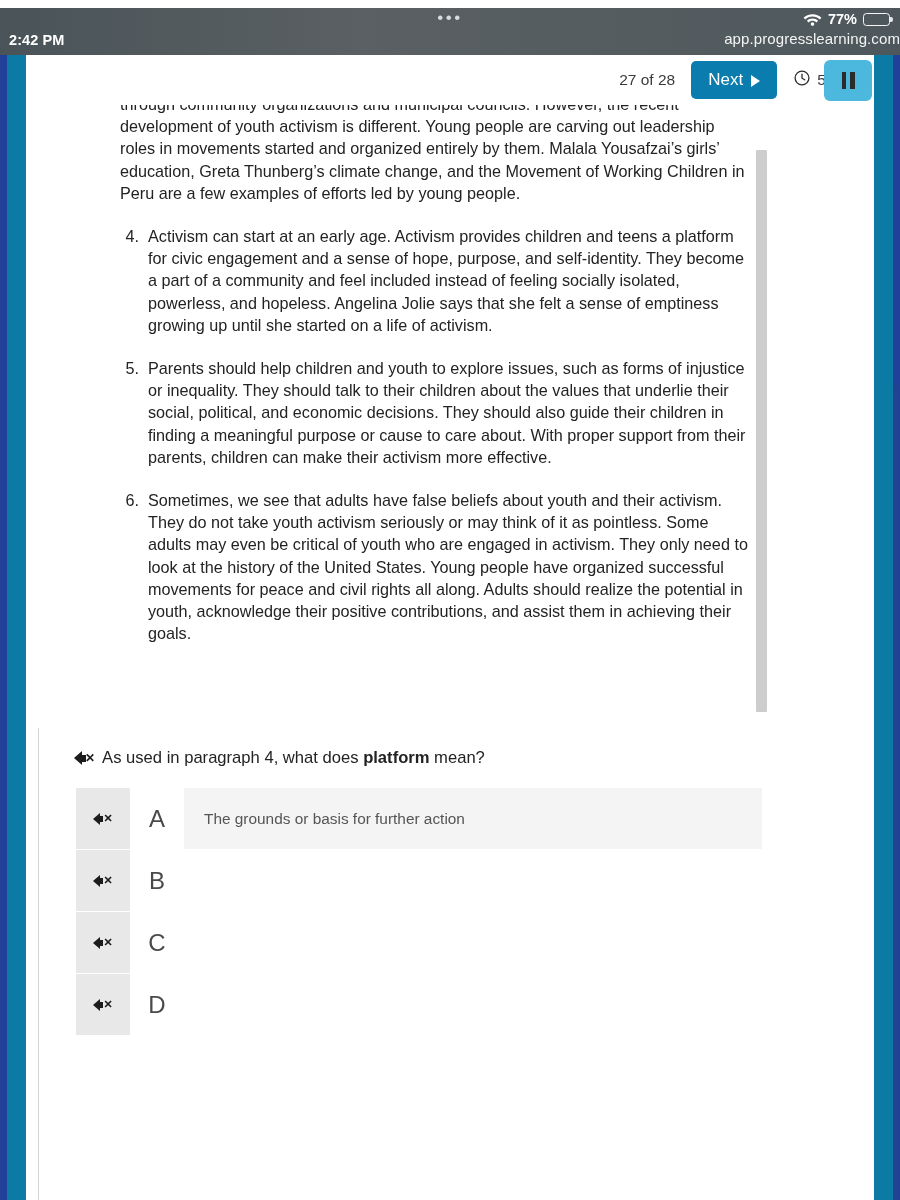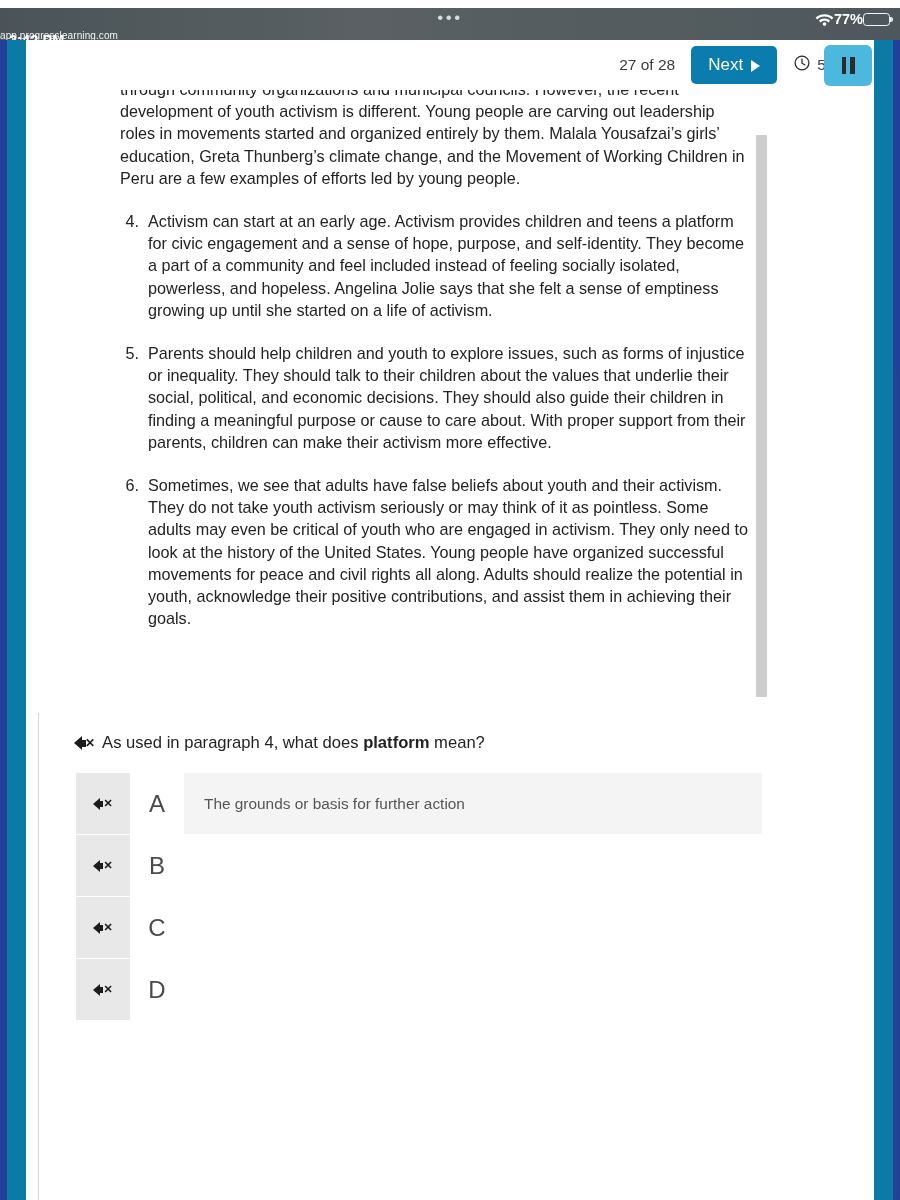--- a/index.html
+++ b/index.html
@@ -19,21 +19,21 @@
   }
   #status-left {
     position: absolute; left: 9px; top: 2px;
     display: flex; align-items: center; gap: 13px;
     font-size: 14.5px; font-weight: 600; letter-spacing: 0.1px;
   }
   #status-clock { white-space: nowrap; }
   #status-date { white-space: nowrap; margin-top: 44px; }
   #status-right {
     position: absolute; right: 10px; top: 3px;
-    display: flex; align-items: center; 
+    display: flex; align-items: center; gap: 6px;
     font-size: 14.5px; font-weight: 600;
   }
   .wifi-ico { display:block; }
   .batt {
     width: 27px; height: 13px;
     border: 1.6px solid rgba(255,255,255,.95);
     border-radius: 3.5px;
     position: relative;
     padding: 1.3px;
   }
@@ -45,27 +45,27 @@
   .batt-fill { height:100%; width:84%; background:#ffffff; border-radius:1.6px; }
 
   
   #tab-dots {
     position: absolute; left: 0; right: 0; top: 5px;
     text-align: center;
     color: #d9dcdd; font-size: 17px; letter-spacing: 2.5px; line-height: 10px;
   }
   #url-label {
     position: absolute; left: 0; right: 0; top: 22px;
-    text-align: left;
-    color: #f3f5f5; font-size: 10px; letter-spacing: .1px;
+    text-align: right;
+    color: #f3f5f5; font-size: 15px; letter-spacing: .1px;
   }
 
   
   #app-frame {
-    position: absolute; left: 0; top: 40px;
+    position: absolute; left: 0; top: 55px;
     width: 900px; height: 856px;
     background: #c2410c;
   }
   
   #rail-navy {
     position:absolute; left:0; top:0; width:7px; height:1160px;
     background:#20409a;
   }
   #rail-teal {
     position:absolute; left:7px; top:0; width:19px; height:1160px;

